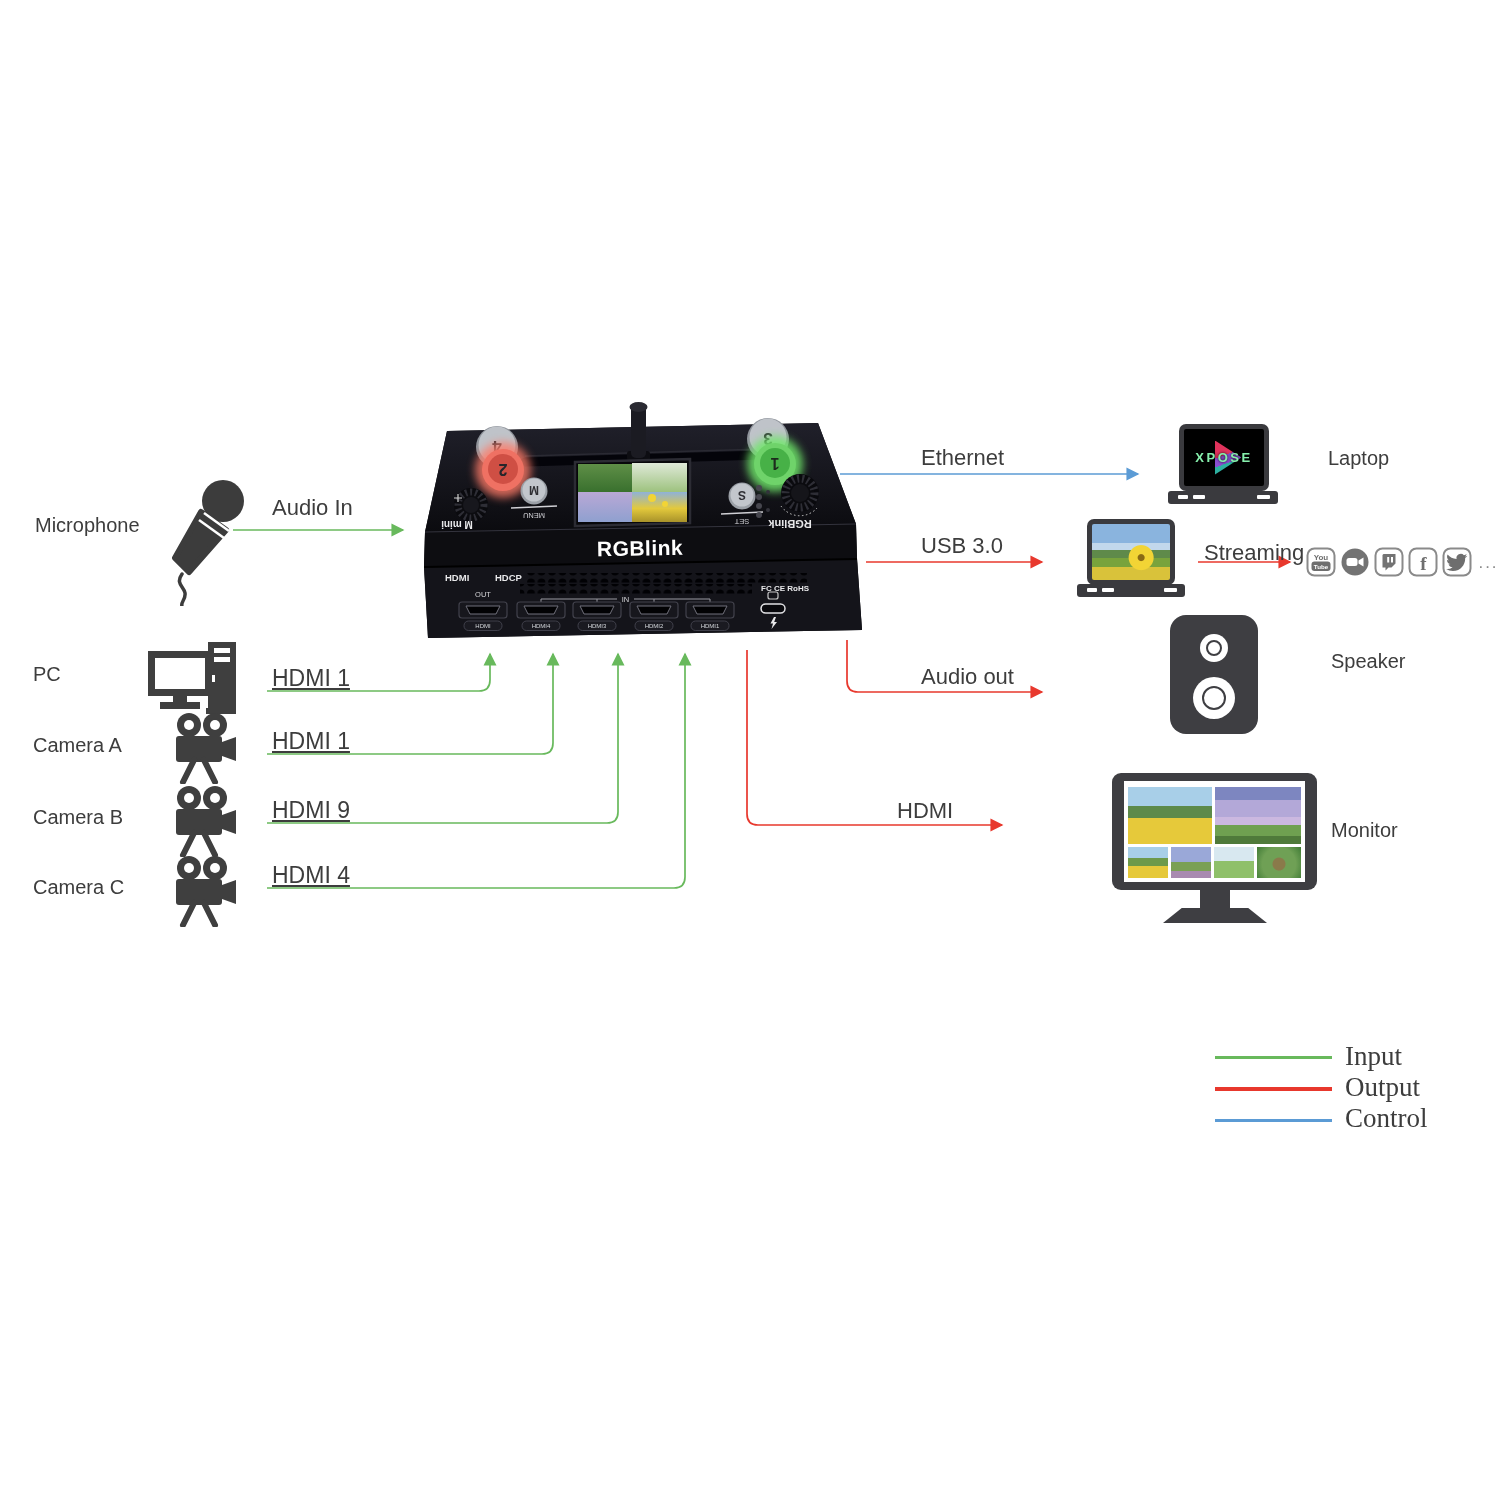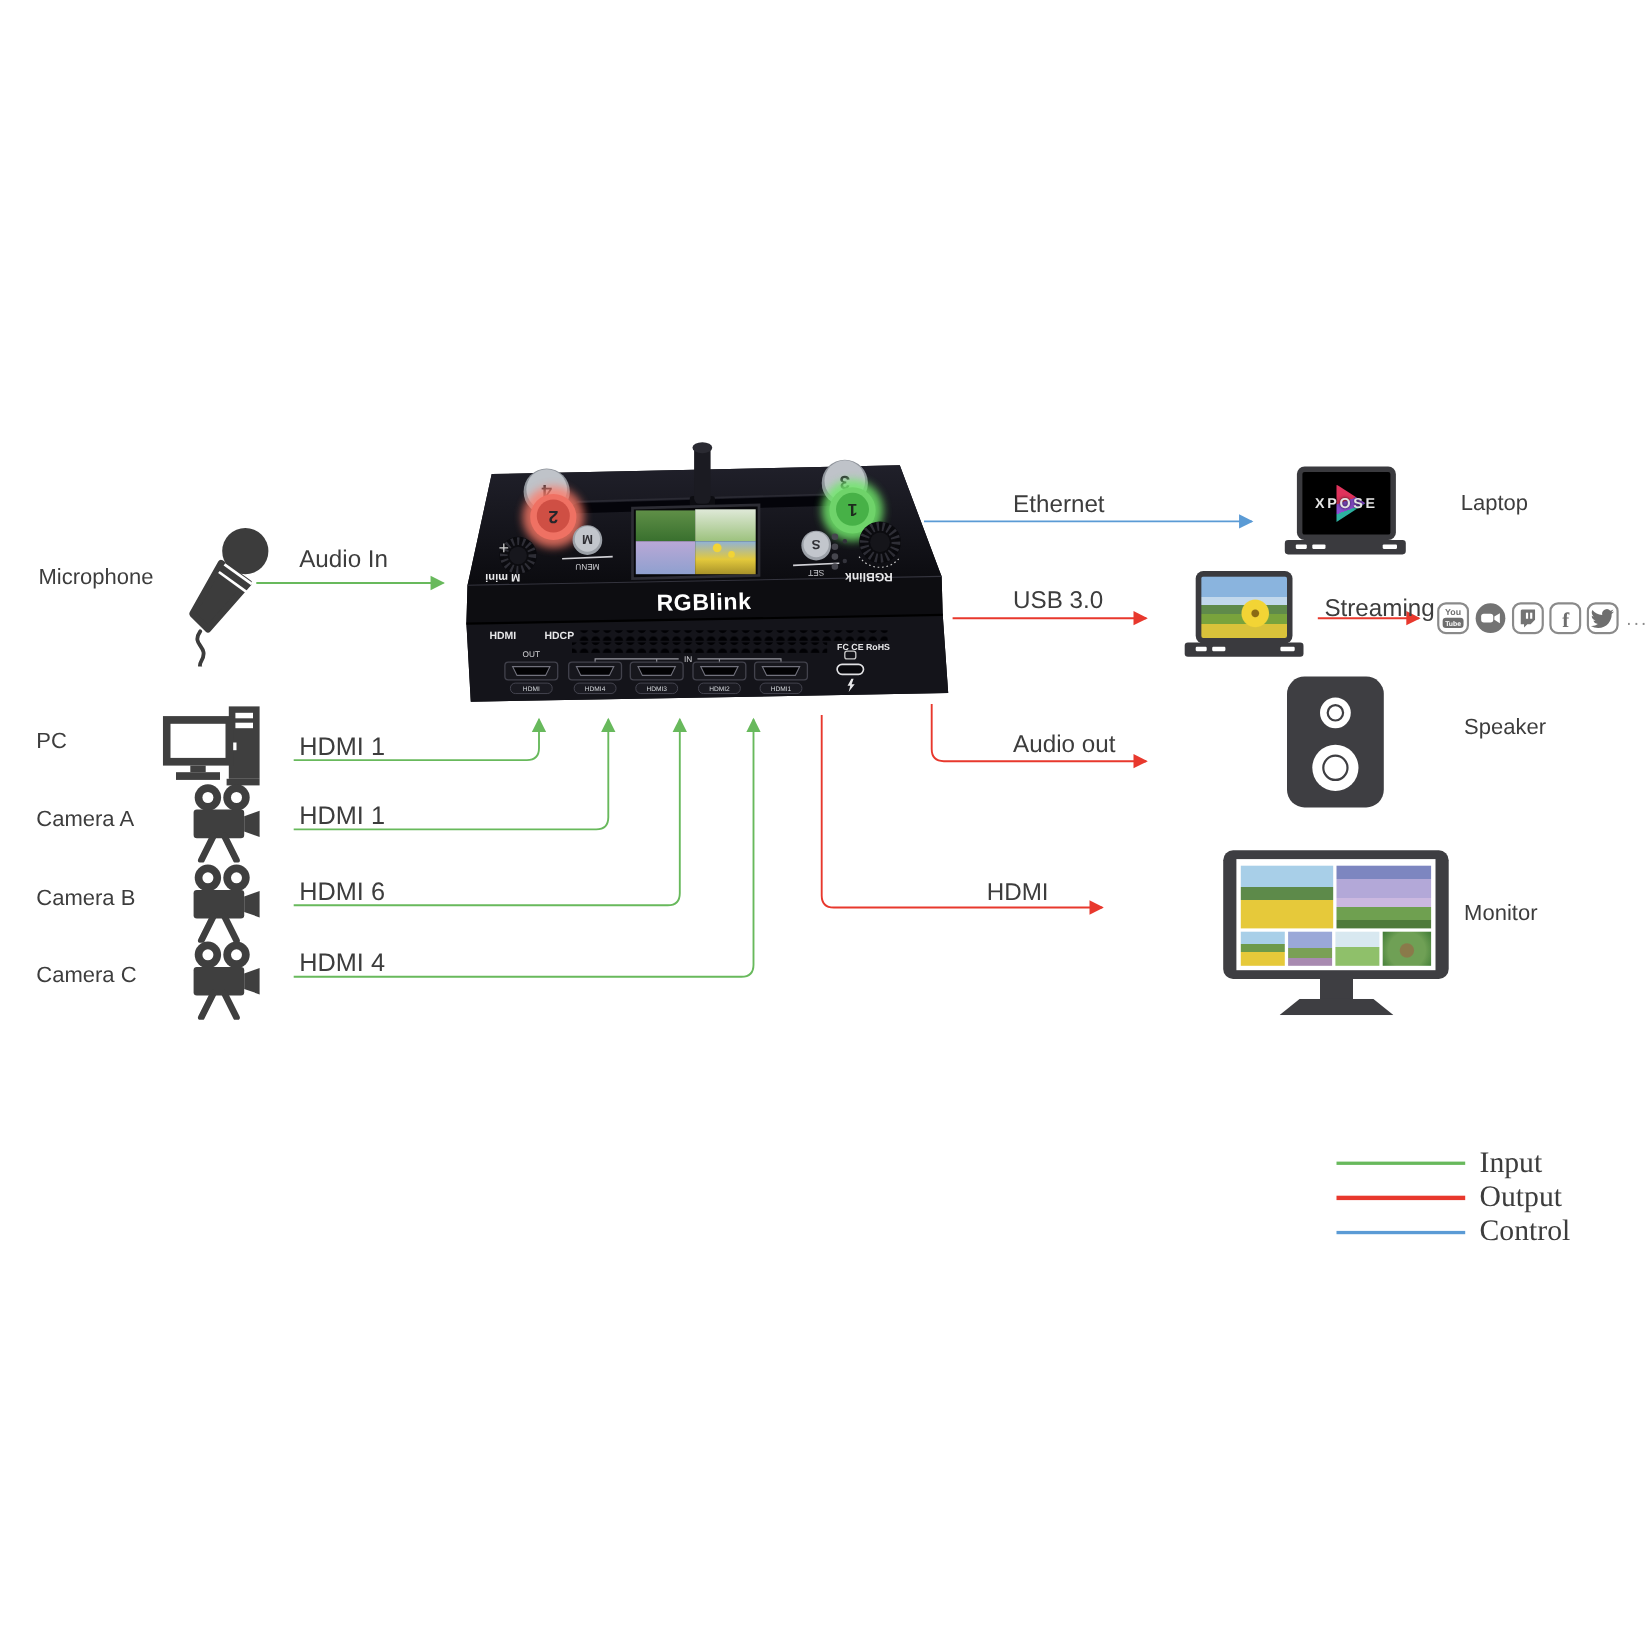--- a/index.html
+++ b/index.html
@@ -1,40 +1,40 @@
 <!DOCTYPE html>
 <html style="--input-line: #68b95c; --output-line: #e8382d; --control-line: #5b9bd5; --text: #3d3d3d;"><head>
 <meta charset="utf-8">
 <style>
   html,body{margin:0;padding:0;background:#fff;}
   .canvas{position:relative;width:1500px;height:1500px;background:#ffffff;overflow:hidden;
           font-family:"Liberation Sans",sans-serif;}
   .abs{position:absolute;}
   .lbl{position:absolute;color:var(--text,#3d3d3d);white-space:nowrap;line-height:1.1;}
   .big{font-size:20px;}
-  .med{font-size:23px;}
+  .med{font-size:23px;text-decoration:underline;}
   .sm{font-size:22px;}
   .legend-lbl{font-size:27px;font-family:Liberation Serif, serif;}
   .legend-line{position:absolute;left:1215px;width:117px;}
   .wires{position:absolute;left:0;top:0;}
   .wire{fill:none;stroke-width:1.7;}
   .wire-input{stroke:var(--input-line,#68b95c);}
   .wire-output{stroke:var(--output-line,#e8382d);}
   .wire-control{stroke:var(--control-line,#5b9bd5);}
   
   .laptop-screen{position:absolute;background:#3a3a3e;border-radius:7px;}
   .laptop-display{position:absolute;left:5px;top:5px;right:5px;bottom:5px;border-radius:2px;overflow:hidden;}
   .laptop-base{position:absolute;background:#3a3a3e;border-radius:3px;}
   .pad{position:absolute;background:#fff;height:4px;border-radius:1px;top:4px;}
   .xpose-display{background:#000;}
   .xpose-tri{position:absolute;left:50%;top:50%;width:30px;height:34px;transform:translate(-42%,-50%);
      background:linear-gradient(160deg,#e0335c 0 42%,#8a4fd0 42% 62%,#2db0a0 62% 100%);
      clip-path:polygon(12% 0,100% 50%,12% 100%);}
   .xpose-text{position:absolute;left:0;right:0;top:50%;transform:translateY(-54%);text-align:center;
-     color:#e5e5e5;font-size:13px;font-weight:bold;letter-spacing:2.5px;text-shadow:0 0 3px #000;}
+     color:#86efac;font-size:13px;font-weight:bold;letter-spacing:2.5px;text-shadow:0 0 3px #000;}
   .stream-display{background:
      radial-gradient(circle at 63% 60%, #8a6a14 0 3px, #f2d435 4px 12px, rgba(242,212,53,0) 13px),
      linear-gradient(180deg,#8ab4de 0 34%,#c2d8ec 34% 47%,#5f8a4a 47% 61%,#79a33c 61% 77%,#d9c23a 77% 100%);}
   
   .speaker{position:absolute;left:1170px;top:615px;width:88px;height:119px;background:#3e3e42;border-radius:16px;}
   .drv{position:absolute;background:#fff;border-radius:50%;}
   .drv-ring{position:absolute;border-radius:50%;border:2px solid #3e3e42;}
   
   .monitor{position:absolute;left:1112px;top:773px;width:205px;height:117px;background:#3e3e42;border-radius:9px;}
   .mon-screen{position:absolute;left:12px;top:8px;width:181px;height:101px;background:#fff;}
@@ -101,21 +101,21 @@
   <div class="lbl big" style="left:33px;top:734px">Camera A</div>
   <svg class="abs" style="left:168px;top:712px" width="70" height="72" viewBox="0 0 70 72">
       <use href="#icon-camera"></use>
     </svg>
   <div class="lbl med" style="left:272px;top:729px">HDMI 1</div>
 
   <div class="lbl big" style="left:33px;top:806px">Camera B</div>
   <svg class="abs" style="left:168px;top:785px" width="70" height="72" viewBox="0 0 70 72">
       <use href="#icon-camera"></use>
     </svg>
-  <div class="lbl med" style="left:272px;top:798px">HDMI 6</div>
+  <div class="lbl med" style="left:272px;top:798px">HDMI 9</div>
 
   <div class="lbl big" style="left:33px;top:876px">Camera C</div>
   <svg class="abs" style="left:168px;top:855px" width="70" height="72" viewBox="0 0 70 72">
       <use href="#icon-camera"></use>
     </svg>
   <div class="lbl med" style="left:272px;top:863px">HDMI 4</div>
 
   <svg width="0" height="0" style="position:absolute" aria-hidden="true">
     <defs>
       <g id="icon-camera">

